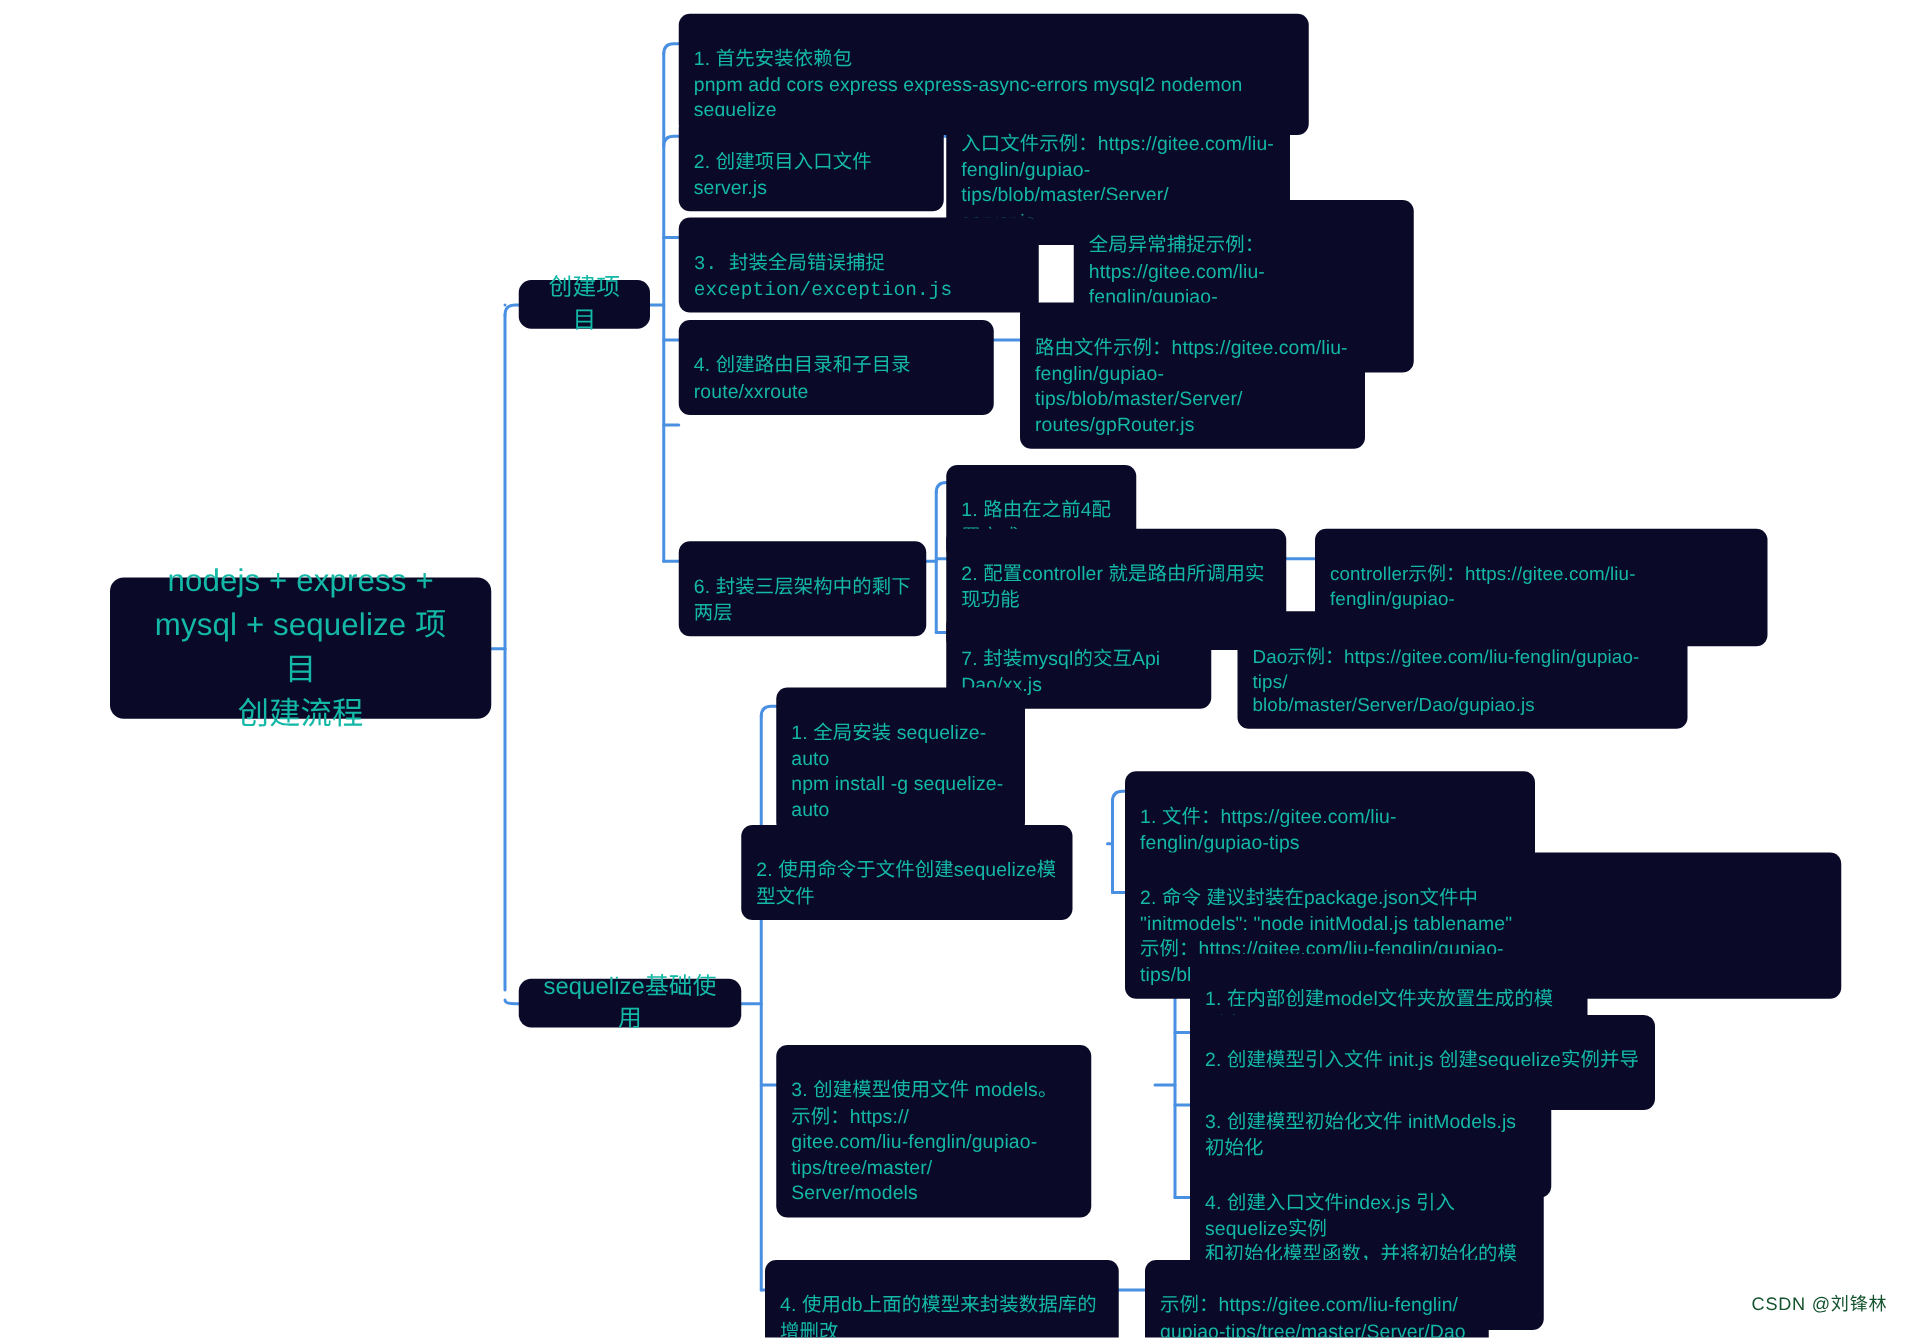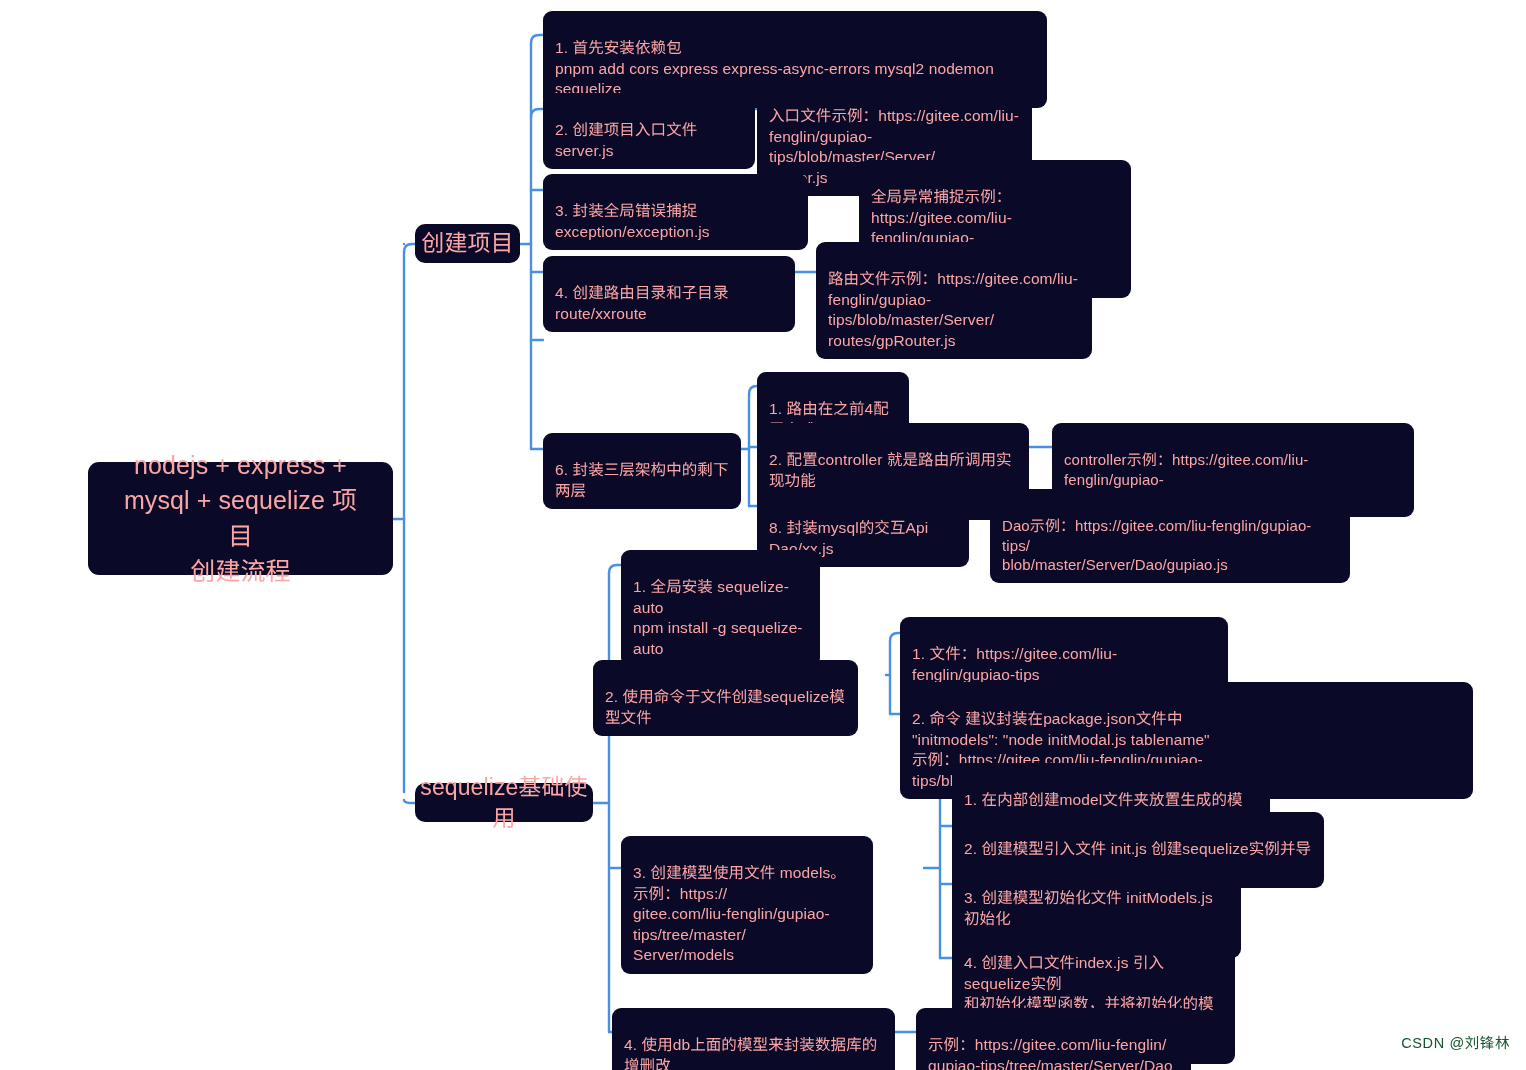--- a/index.html
+++ b/index.html
@@ -27,43 +27,43 @@
     left: 0;
     top: 0;
     width: 1526px;
     height: 1070px;
     pointer-events: none;
   }
   .node {
     position: absolute;
     box-sizing: border-box;
     background: #0a0a28;
-    color: #fca5a5;
+    color: #14b8a6;
     border-radius: 9px;
     padding: 7px 12px 8px 12px;
     line-height: 1.32;
     white-space: pre-line;
     letter-spacing: 0.1px;
     z-index: 3;
   }
   .node.root {
     background: #0a0a28;
     border-radius: 11px;
     text-align: center;
     font-size: 25px;
     line-height: 1.42;
     padding: 14px 32px;
     display: flex;
     align-items: center;
     justify-content: center;
   }
   .node.branch {
-    font-size: 23px;
+    font-size: 19px;
     text-align: center;
-    padding: 10px 4px;
+    padding: 10px 16px;
     display: flex;
     align-items: center;
     justify-content: center;
     border-radius: 10px;
   }
   .node.lvl2 { font-size: 15.5px; }
   .node.lvl3 { font-size: 15.5px; }
   .node.lvl4 { font-size: 15px; }
 
   .watermark {
@@ -159,21 +159,21 @@
 
   <div class="node lvl2" style="left:543px; top:93px; width:212px;">
     <span>2. 创建项目入口文件 server.js</span>
   </div>
   <div class="node lvl3" style="left:757px; top:79px; width:275px;">
     <span>入口文件示例：https://gitee.com/liu-
 fenglin/gupiao-tips/blob/master/Server/
 server.js</span>
   </div>
 
-  <div class="node lvl2" style="left:543px; top:174px; width:265px;">
+  <div class="node lvl2" style="left:543px; top:174px; width:288px;font-family:Liberation Mono, monospace;">
     <span>3. 封装全局错误捕捉 exception/exception.js</span>
   </div>
   <div class="node lvl3" style="left:859px; top:160px; width:272px;">
     <span>全局异常捕捉示例：https://gitee.com/liu-
 fenglin/gupiao-tips/blob/master/Server/
 exception/exception.js</span>
   </div>
 
   <div class="node lvl2" style="left:543px; top:256px; width:252px;">
     <span>4. 创建路由目录和子目录 route/xxroute</span>
@@ -196,21 +196,21 @@
   <div class="node lvl3" style="left:757px; top:423px; width:272px;">
     <span>2. 配置controller 就是路由所调用实现功能
 的函数 controller/xx.js</span>
   </div>
   <div class="node lvl4" style="left:1052px; top:423px; width:362px;">
     <span>controller示例：https://gitee.com/liu-fenglin/gupiao-
 tips/blob/master/Server/controllers/gp.js</span>
   </div>
 
   <div class="node lvl3" style="left:757px; top:491px; width:212px;">
-    <span>8. 封装mysql的交互Api Dao/xx.js</span>
+    <span>7. 封装mysql的交互Api Dao/xx.js</span>
   </div>
   <div class="node lvl4" style="left:990px; top:489px; width:360px;">
     <span>Dao示例：https://gitee.com/liu-fenglin/gupiao-tips/
 blob/master/Server/Dao/gupiao.js</span>
   </div>
 
   <div class="node branch" style="left:415px; top:783px; width:178px; height:39px;">
     <span>sequelize基础使用</span>
   </div>
 

